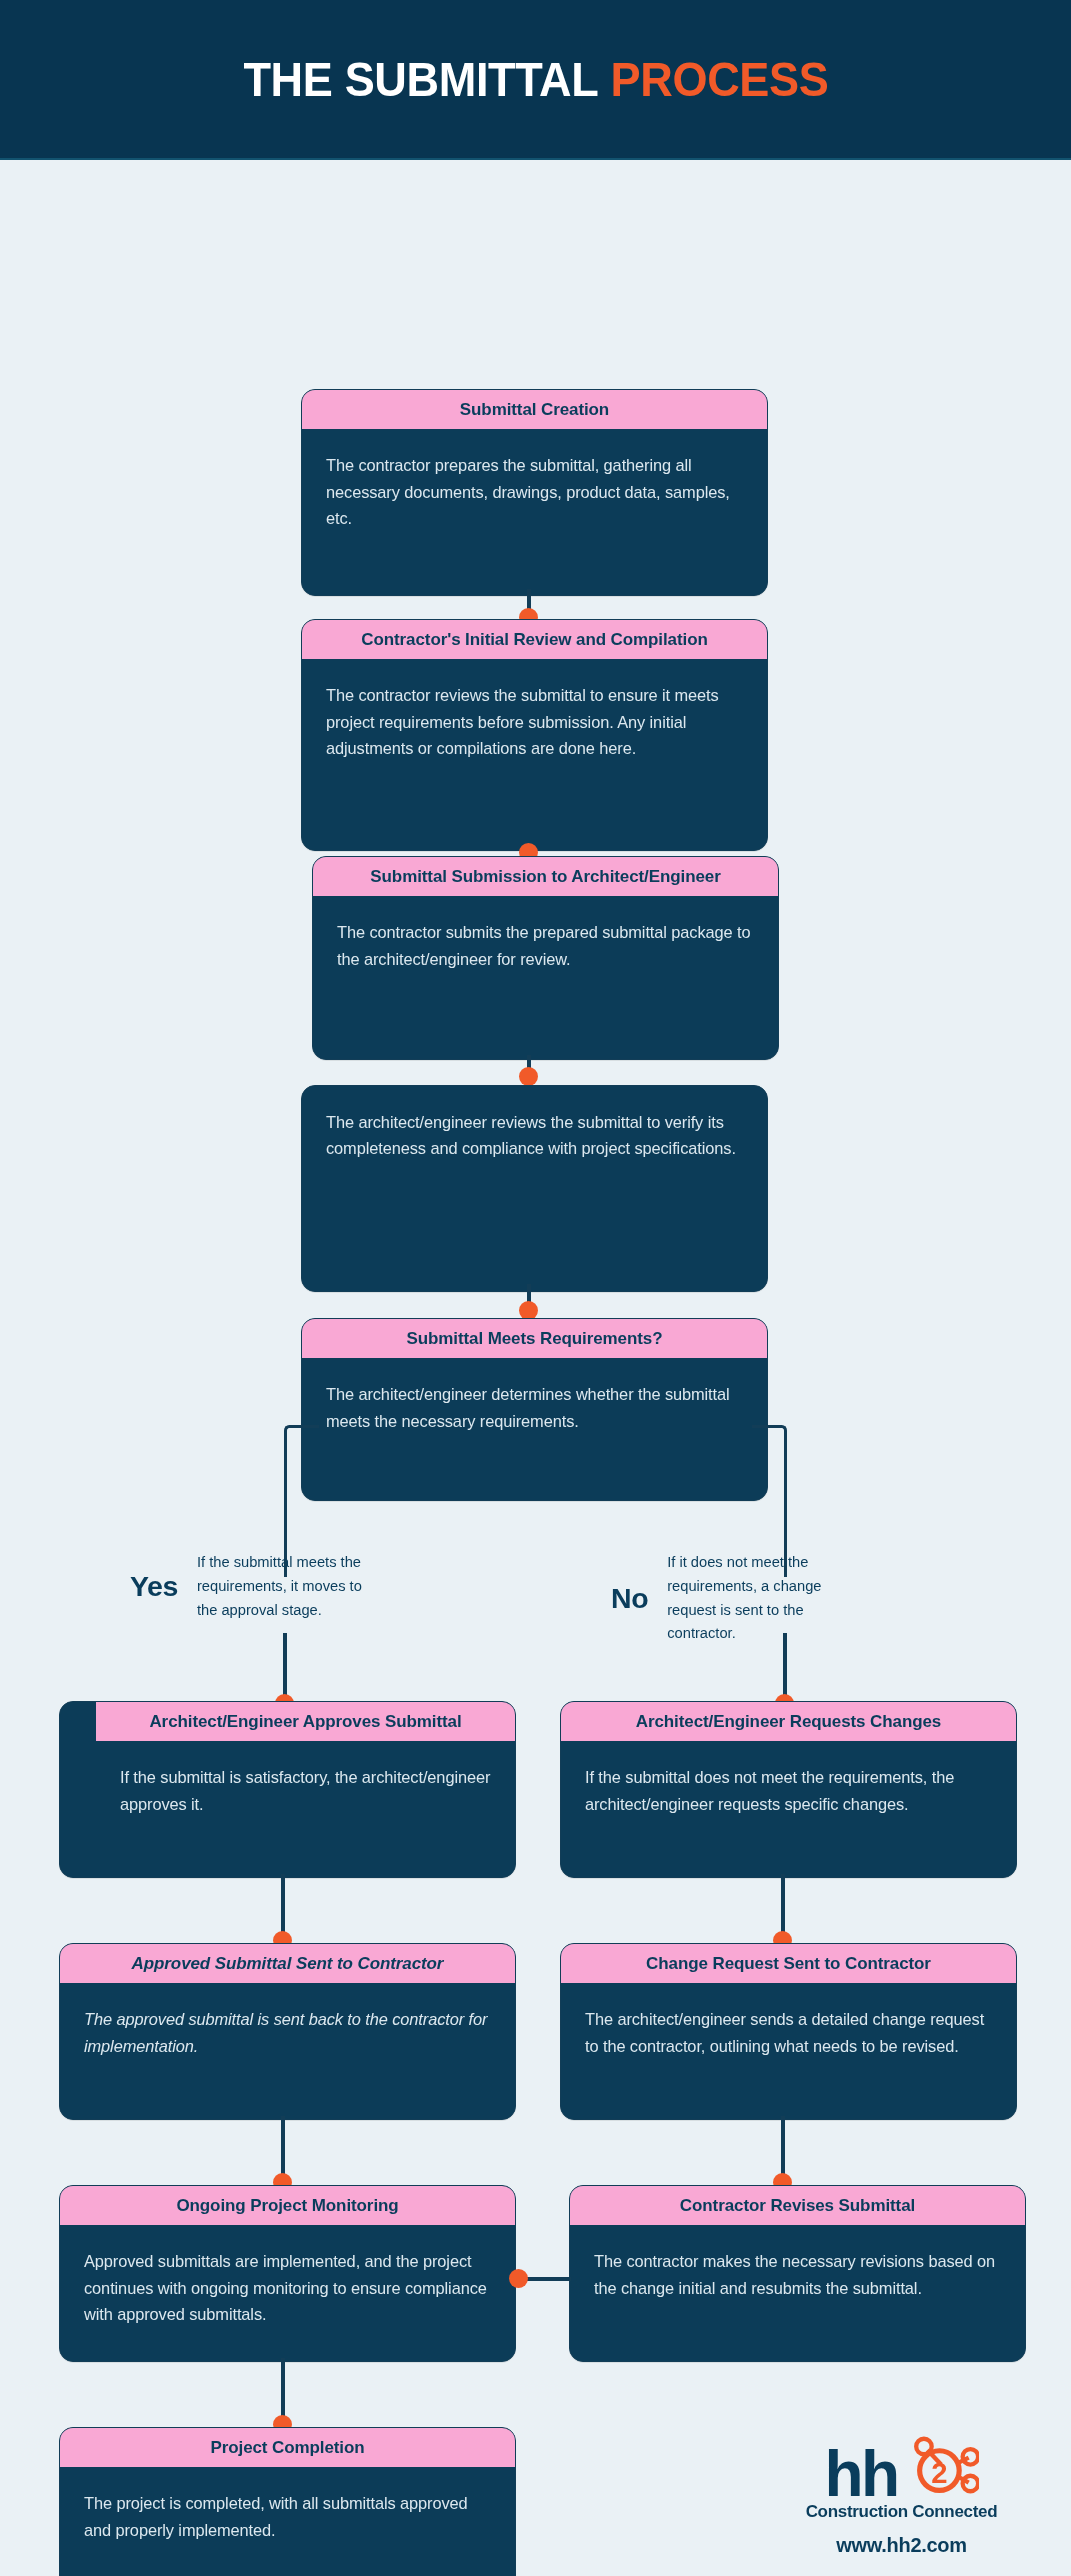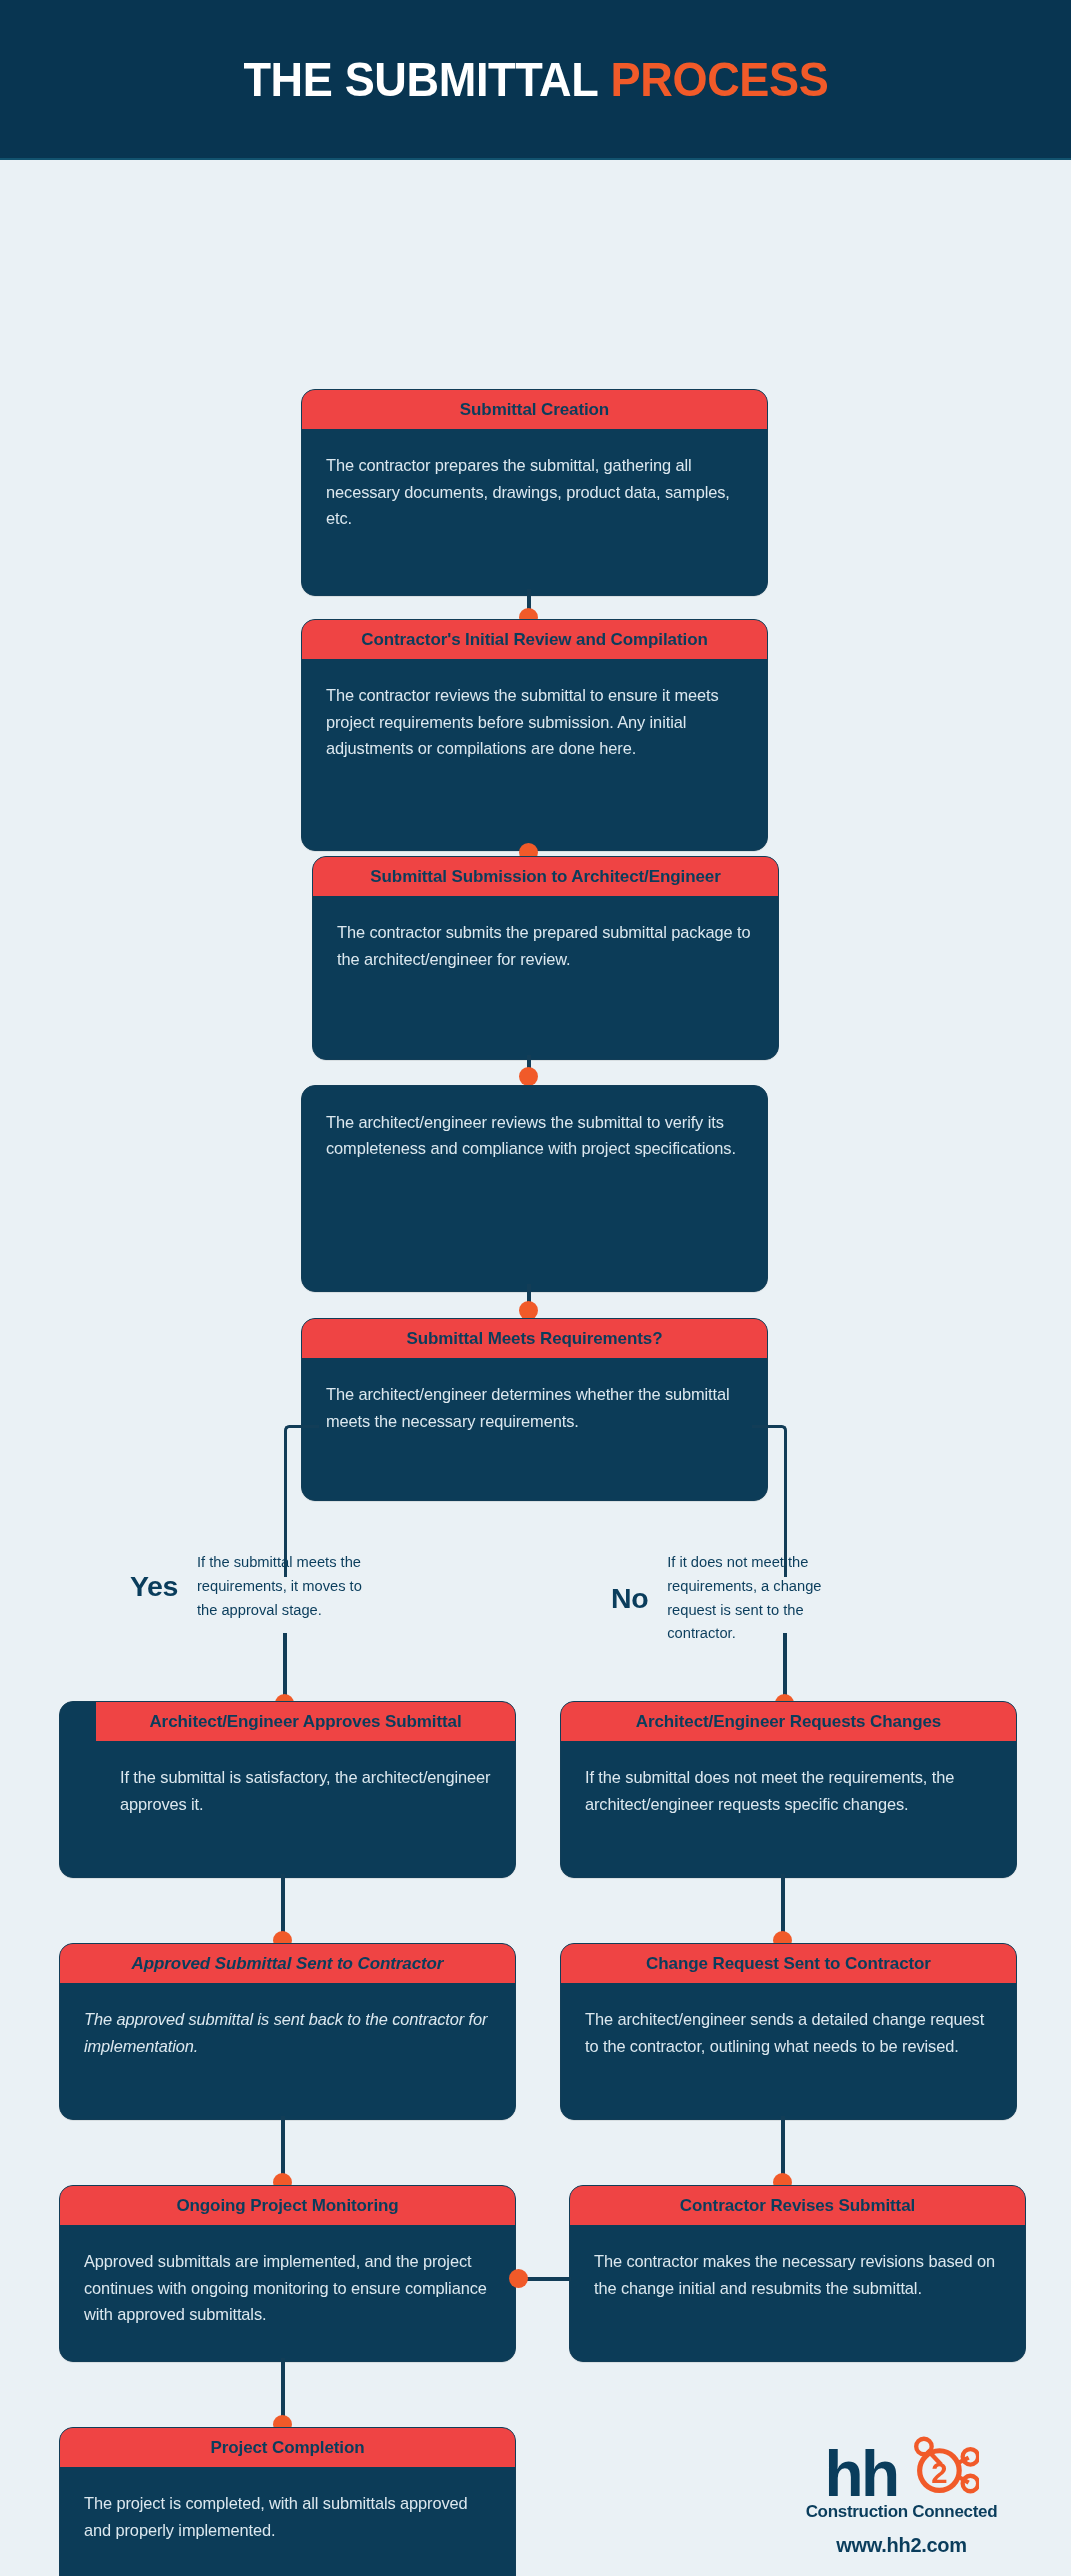--- a/index.html
+++ b/index.html
@@ -53,21 +53,21 @@
   
   .card{
     position:absolute;
     border-radius:14px;
     background:var(--card-body);
     border:1.7px solid var(--line);
     overflow:hidden;
     box-shadow:0 0.9px 0 rgba(0,0,0,.08);
   }
   .card-head{
-    background:#ef4444;
+    background:#f9a8d4;
     color:var(--navy);
     font-weight:bold;
     font-size:17px;
     text-align:center;
     padding:9.5px 12px 10.4px;
     line-height:1.15;
     letter-spacing:-0.1px;
   }
   .card-body{
     color:var(--text-light);

